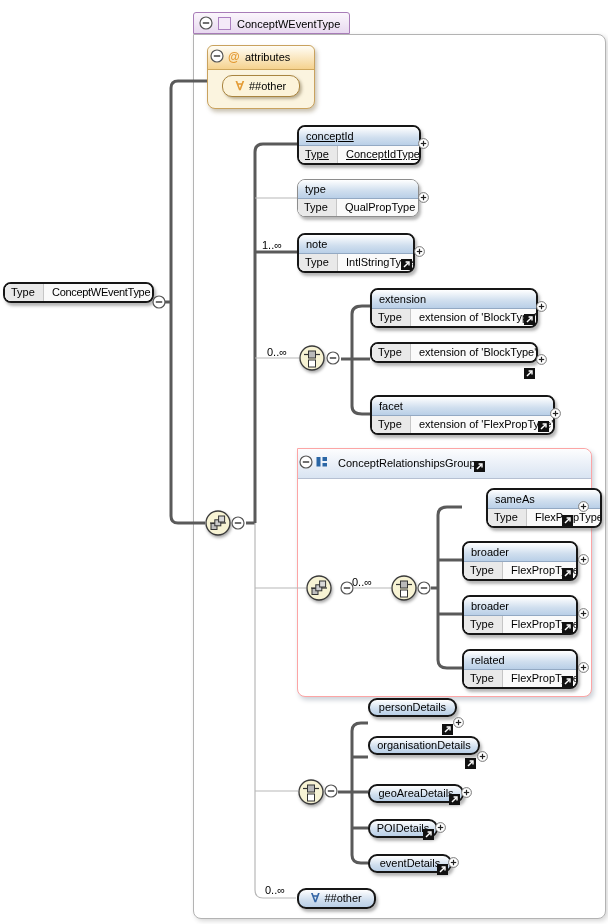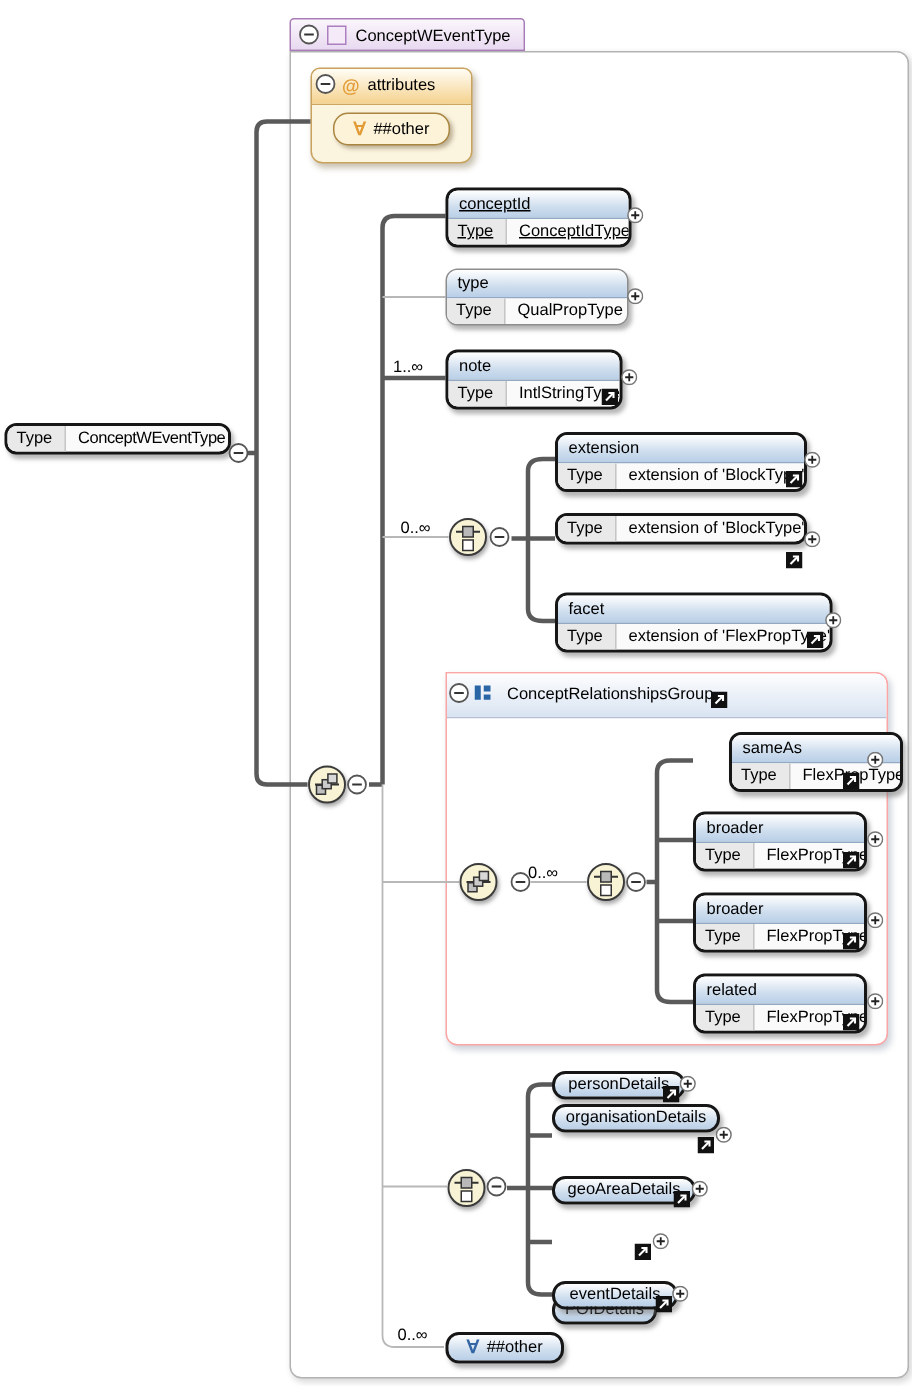--- a/index.html
+++ b/index.html
@@ -194,24 +194,24 @@
     </div>
   </div>
   <div class="ebox req" style="left:462px;top:649px;width:112px;">
     <div class="ehdr">related</div>
     <div class="erow">
       <span class="ekey">Type</span>
       <span class="eval">FlexPropType</span>
     </div>
   </div>
 
-  <div class="pill" style="left:368px;top:714px;width:85px;">personDetails</div>
+  <div class="pill" style="left:368px;top:698px;width:85px;">personDetails</div>
   <div class="pill" style="left:368px;top:736px;width:108px;">organisationDetails</div>
   <div class="pill" style="left:368px;top:784px;width:92px;">geoAreaDetails</div>
-  <div class="pill" style="left:368px;top:819px;width:66px;margin-top:45px;">POIDetails</div>
+  <div class="pill" style="left:368px;top:819px;width:66px;">POIDetails</div>
   <div class="pill" style="left:368px;top:854px;width:80px;">eventDetails</div>
 
   <div class="card" style="left:265px;top:884px;">0..∞</div>
   <div class="pill pillflex otherpill">
     <span class="any-blue">∀</span>
     <span>##other</span>
   </div>
 
   <div class="comp" style="left:205px;top:510px;">
     <svg width="26" height="26" viewBox="0 0 26 26">

